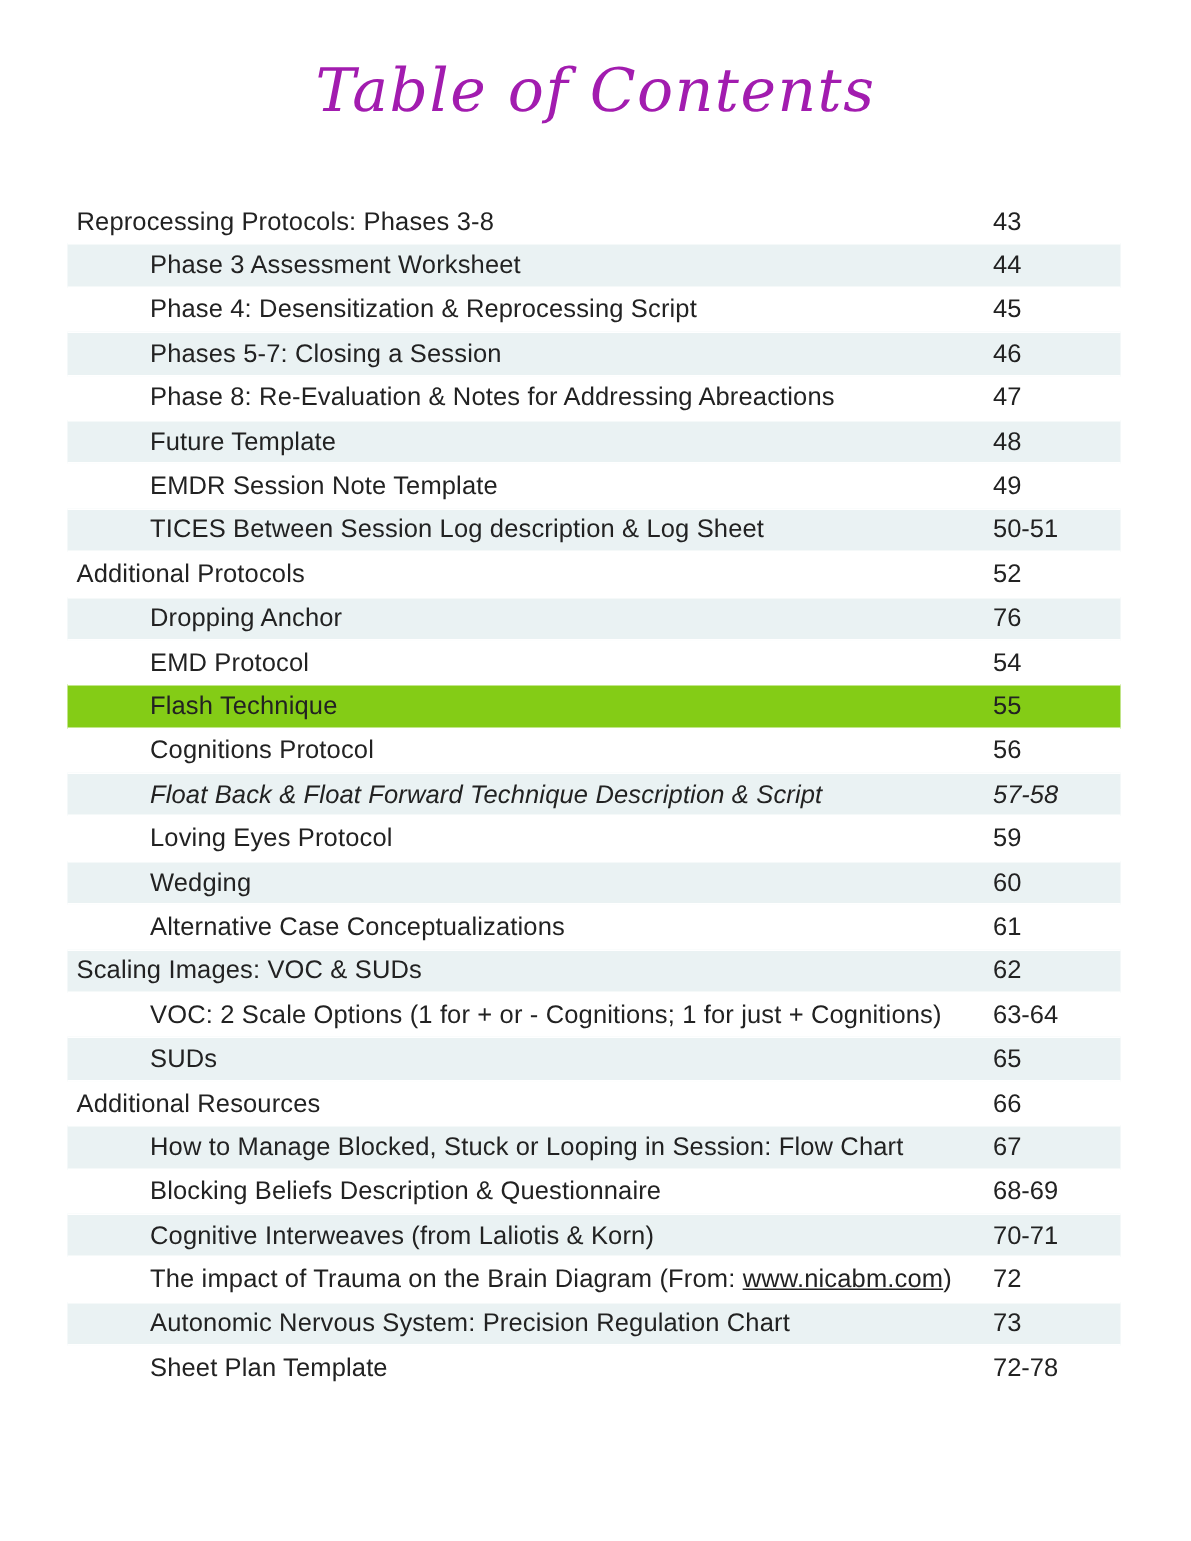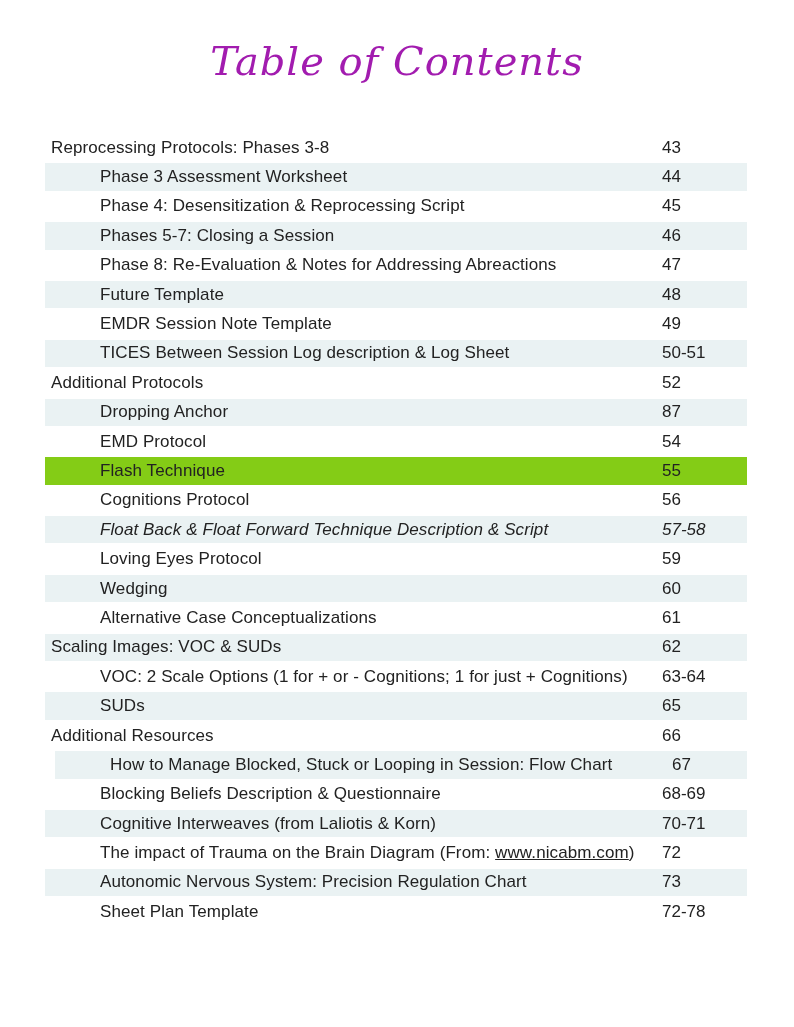--- a/index.html
+++ b/index.html
@@ -104,21 +104,21 @@
     <div class="toc-row indent" style="background: rgb(234, 242, 243);">
     <span class="entry-label">TICES Between Session Log description &amp; Log Sheet</span>
     <span class="entry-page">50-51</span>
   </div>
     <div class="toc-row">
     <span class="entry-label">Additional Protocols</span>
     <span class="entry-page">52</span>
   </div>
     <div class="toc-row indent" style="background: rgb(234, 242, 243);">
     <span class="entry-label">Dropping Anchor</span>
-    <span class="entry-page">87</span>
+    <span class="entry-page">76</span>
   </div>
     <div class="toc-row indent">
     <span class="entry-label">EMD Protocol</span>
     <span class="entry-page">54</span>
   </div>
     <div class="toc-row indent" style="background: #84cc16;">
     <span class="entry-label">Flash Technique</span>
     <span class="entry-page">55</span>
   </div>
     <div class="toc-row indent">
@@ -150,21 +150,21 @@
     <span class="entry-page">63-64</span>
   </div>
     <div class="toc-row indent" style="background: rgb(234, 242, 243);">
     <span class="entry-label">SUDs</span>
     <span class="entry-page">65</span>
   </div>
     <div class="toc-row">
     <span class="entry-label">Additional Resources</span>
     <span class="entry-page">66</span>
   </div>
-    <div class="toc-row indent" style="background: rgb(234, 242, 243); margin-left: 10px;">
+    <div class="toc-row indent" style="background: rgb(234, 242, 243);">
     <span class="entry-label">How to Manage Blocked, Stuck or Looping in Session: Flow Chart</span>
     <span class="entry-page">67</span>
   </div>
     <div class="toc-row indent">
     <span class="entry-label">Blocking Beliefs Description &amp; Questionnaire</span>
     <span class="entry-page">68-69</span>
   </div>
     <div class="toc-row indent" style="background: rgb(234, 242, 243);">
     <span class="entry-label">Cognitive Interweaves (from Laliotis &amp; Korn)</span>
     <span class="entry-page">70-71</span>

